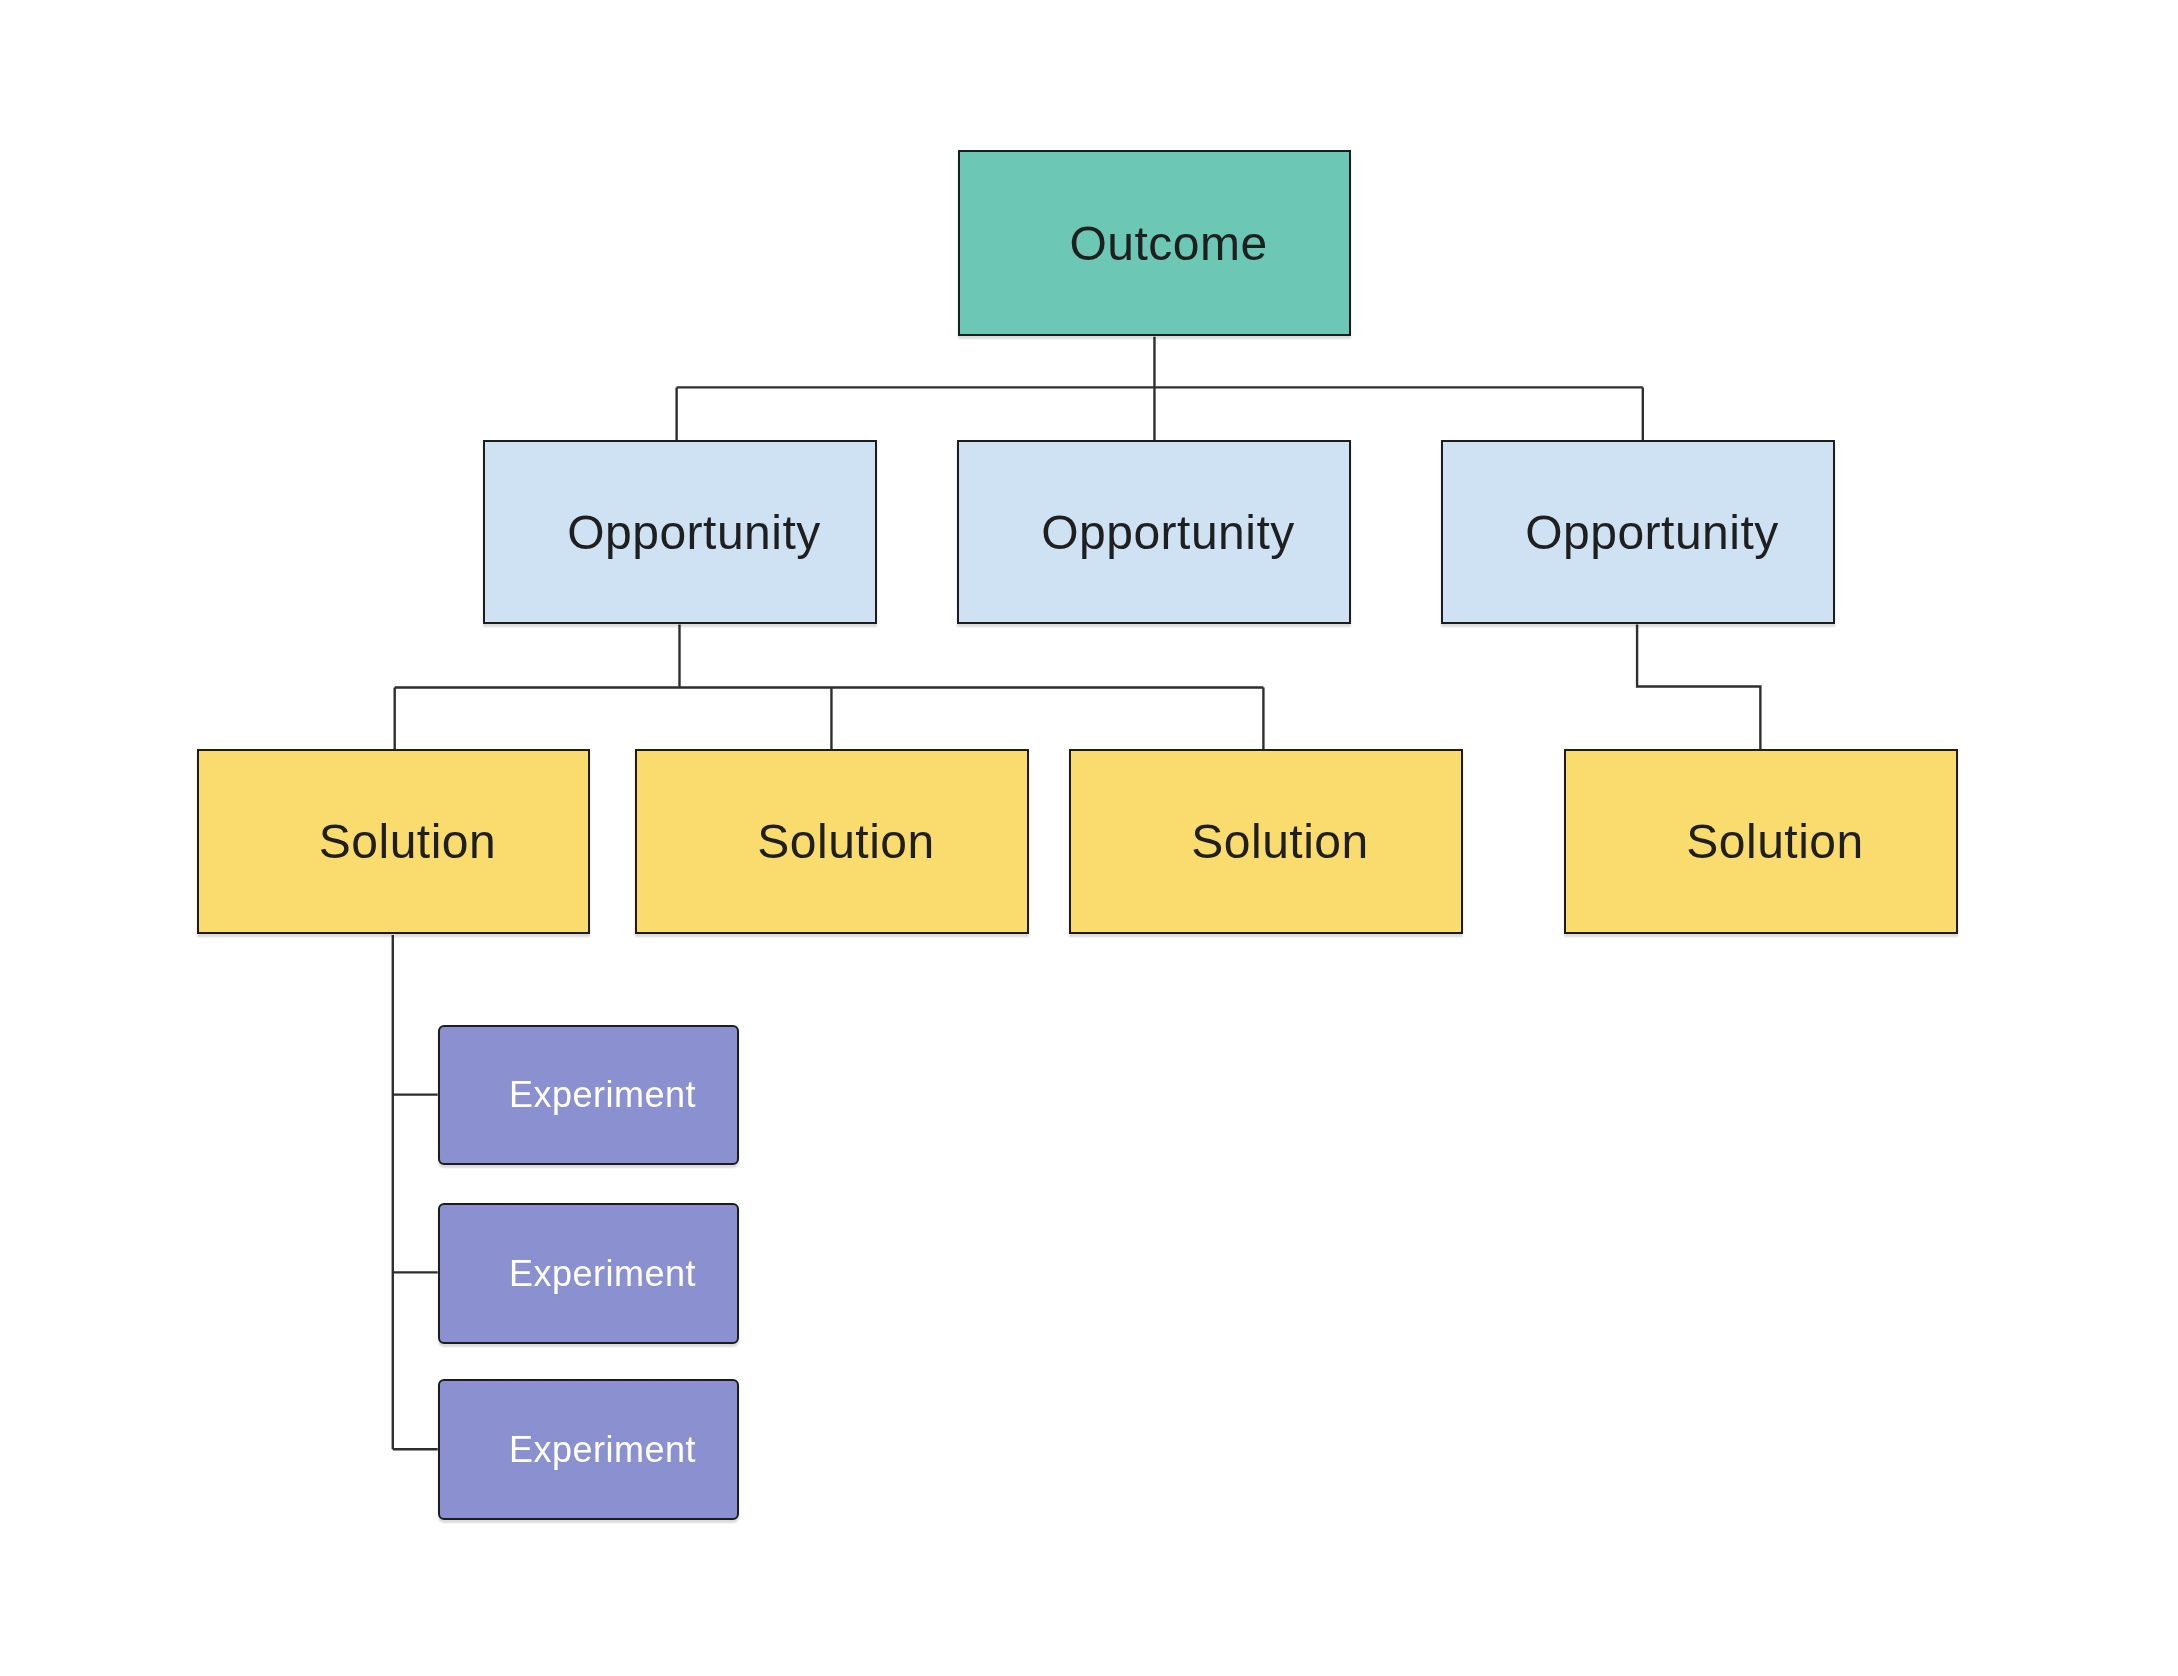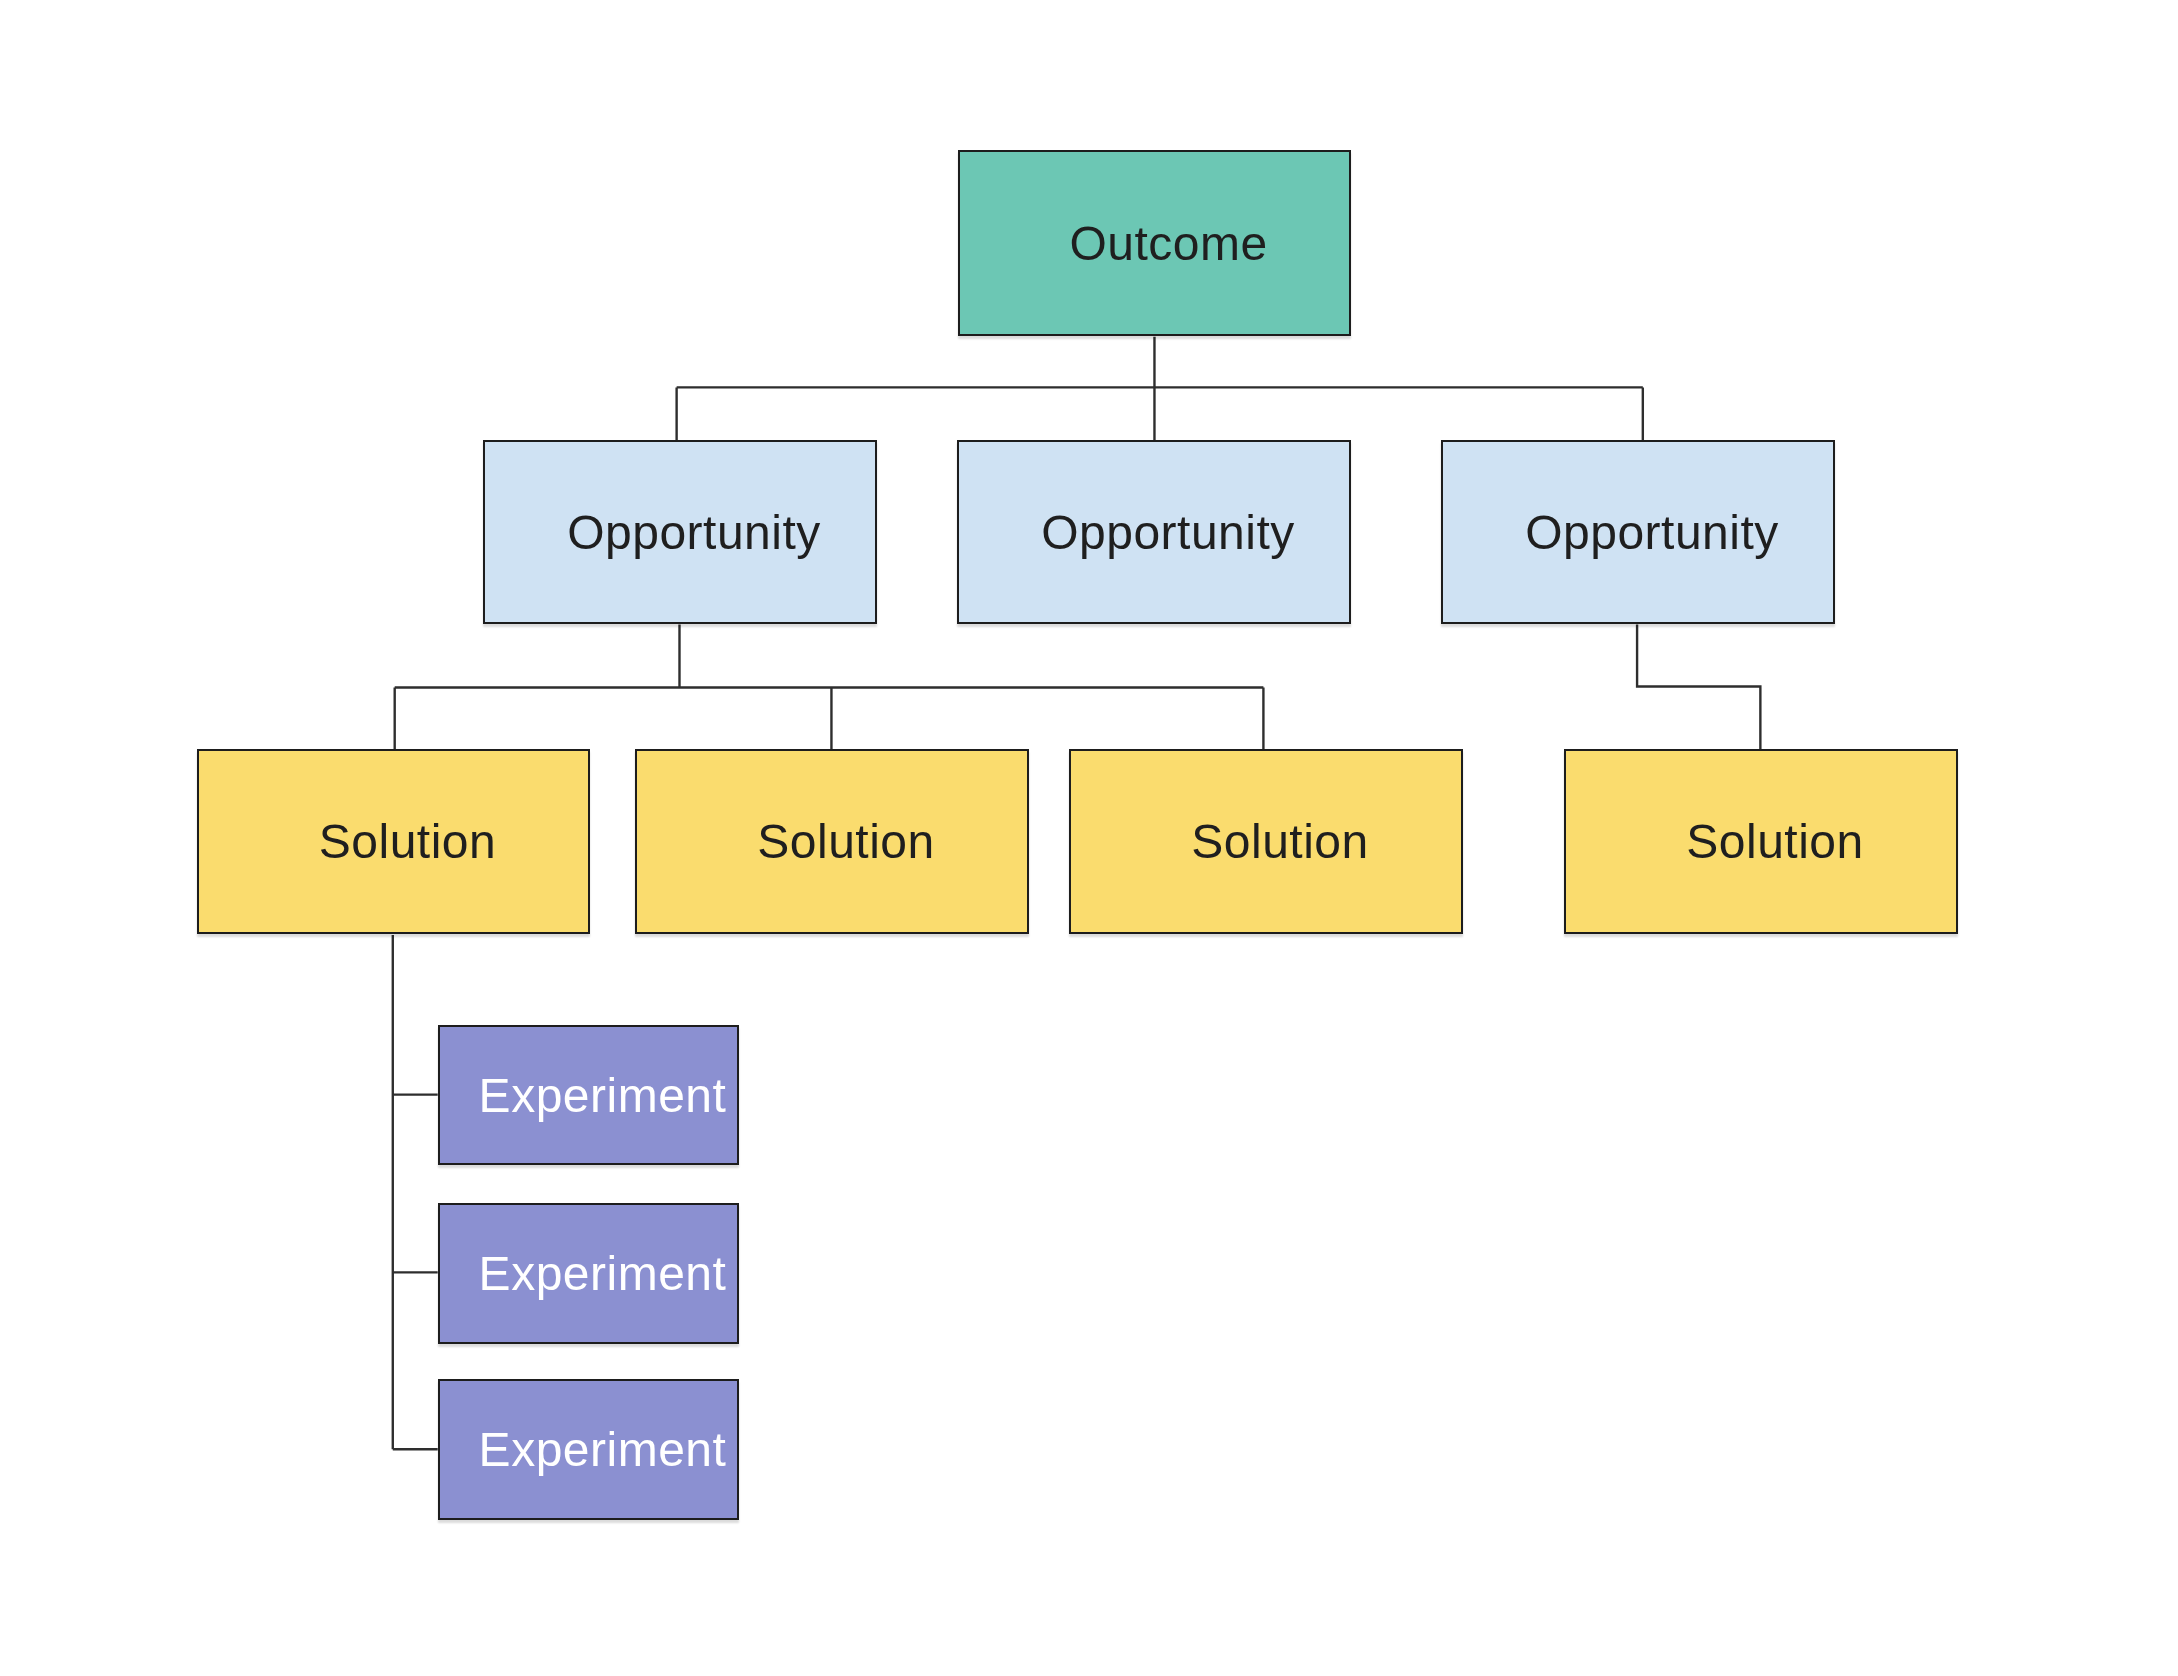--- a/index.html
+++ b/index.html
@@ -31,21 +31,21 @@
     border: 2.9px solid #1d1d1d;
     display: flex;
     align-items: center;
     justify-content: center;
     text-align: center;
     box-shadow: 0 2.9px 1.9px rgba(0,0,0,0.14);
     letter-spacing: 0.5px;
     padding-left: 28px;
   }
   .node-lg { font-size: 48px; }
-  .node-sm { font-size: 48px; }
+  .node-sm { font-size: 36px; border-radius: 6px; }
 
   
   .outcome      { left: 958px; top: 150px;  width: 393px; height: 186px; }
   .opportunity-1{ left: 483px;  top: 440px;  width: 394px; height: 184px; }
   .opportunity-2{ left: 957px; top: 440px;  width: 394px; height: 184px; }
   .opportunity-3{ left: 1441px; top: 440px;  width: 394px; height: 184px; }
   .solution-1   { left: 197px;  top: 749px;  width: 393px; height: 185px; }
   .solution-2   { left: 635px;  top: 749px;  width: 394px; height: 185px; }
   .solution-3   { left: 1069px; top: 749px;  width: 394px; height: 185px; }
   .solution-4   { left: 1564px; top: 749px;  width: 394px; height: 185px; }

